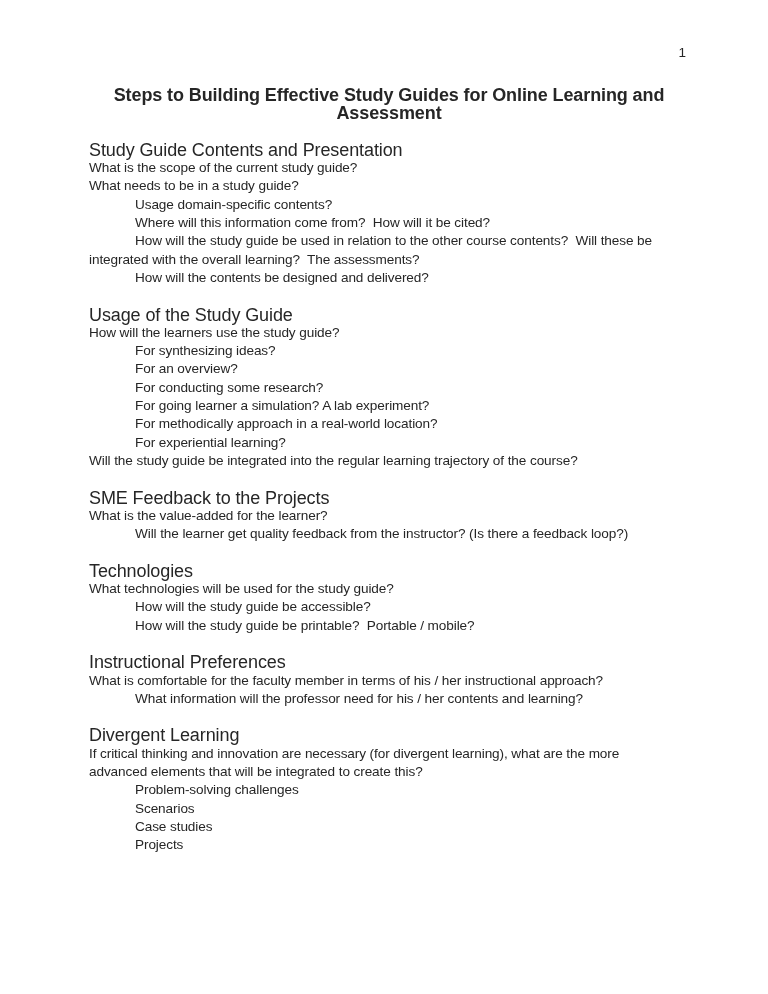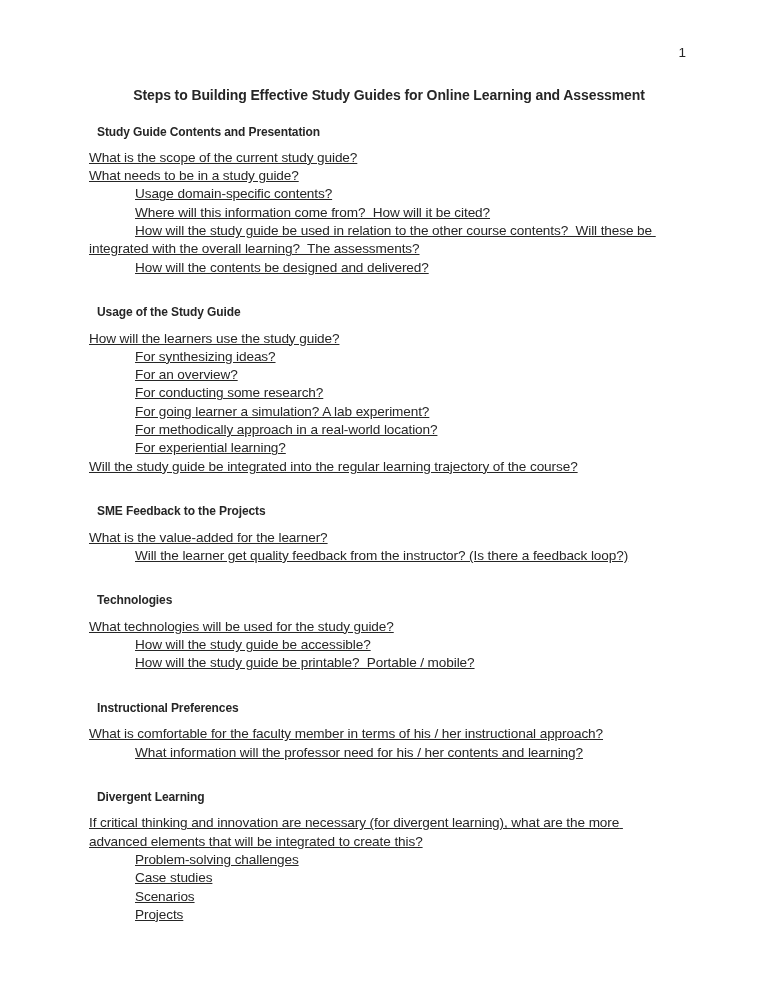--- a/index.html
+++ b/index.html
@@ -32,48 +32,47 @@
     line-height: 18.3px;
     color: #262626;
   }
   .doc-body {
     position: absolute;
     top: 86px;
     left: 89px;
     width: 590px;
   }
   .doc-title {
-    font-size: 14px;
+    font-size: 18px;
     line-height: 18.3px;
     font-weight: bold;
     text-align: center;
     margin: 0 0 18.3px 0;
     letter-spacing: -0.1px;
     padding-left: 10px;
   }
   .section {
     margin: 0;
   }
   .section-gap {
     height: 18.3px;
   }
   .section-heading {
-    font-size: 12px;
+    font-size: 18px;
     line-height: 18.3px;
-    font-weight: bold;
-    margin: 8px;
+    font-weight: normal;
+    margin: 0;
     letter-spacing: -0.1px;
   }
   .line {
     font-size: 13.6px;
     line-height: 18.3px;
     margin: 0;
     letter-spacing: -0.1px;
     white-space: pre-wrap;
-    text-decoration: underline;
   }
   
   .line.indent {
     text-indent: 46px;
   }
   .line.flush {
     text-indent: 0;
   }
 </style>
 </head>
@@ -126,21 +125,21 @@
         <div class="section">
           <div class="section-heading">Instructional Preferences</div>
           <div class="line flush">What is comfortable for the faculty member in terms of his / her instructional approach?</div>
           <div class="line indent">What information will the professor need for his / her contents and learning?</div>
         </div>
         <div class="section-gap"></div>
         <div class="section">
           <div class="section-heading">Divergent Learning</div>
           <div class="line flush">If critical thinking and innovation are necessary (for divergent learning), what are the more advanced elements that will be integrated to create this?</div>
           <div class="line indent">Problem-solving challenges</div>
+          <div class="line indent">Scenarios</div>
           <div class="line indent">Case studies</div>
-          <div class="line indent">Scenarios</div>
           <div class="line indent">Projects</div>
         </div>
       </div>
 
   </div>
 
 </div>
 
 </body></html>

